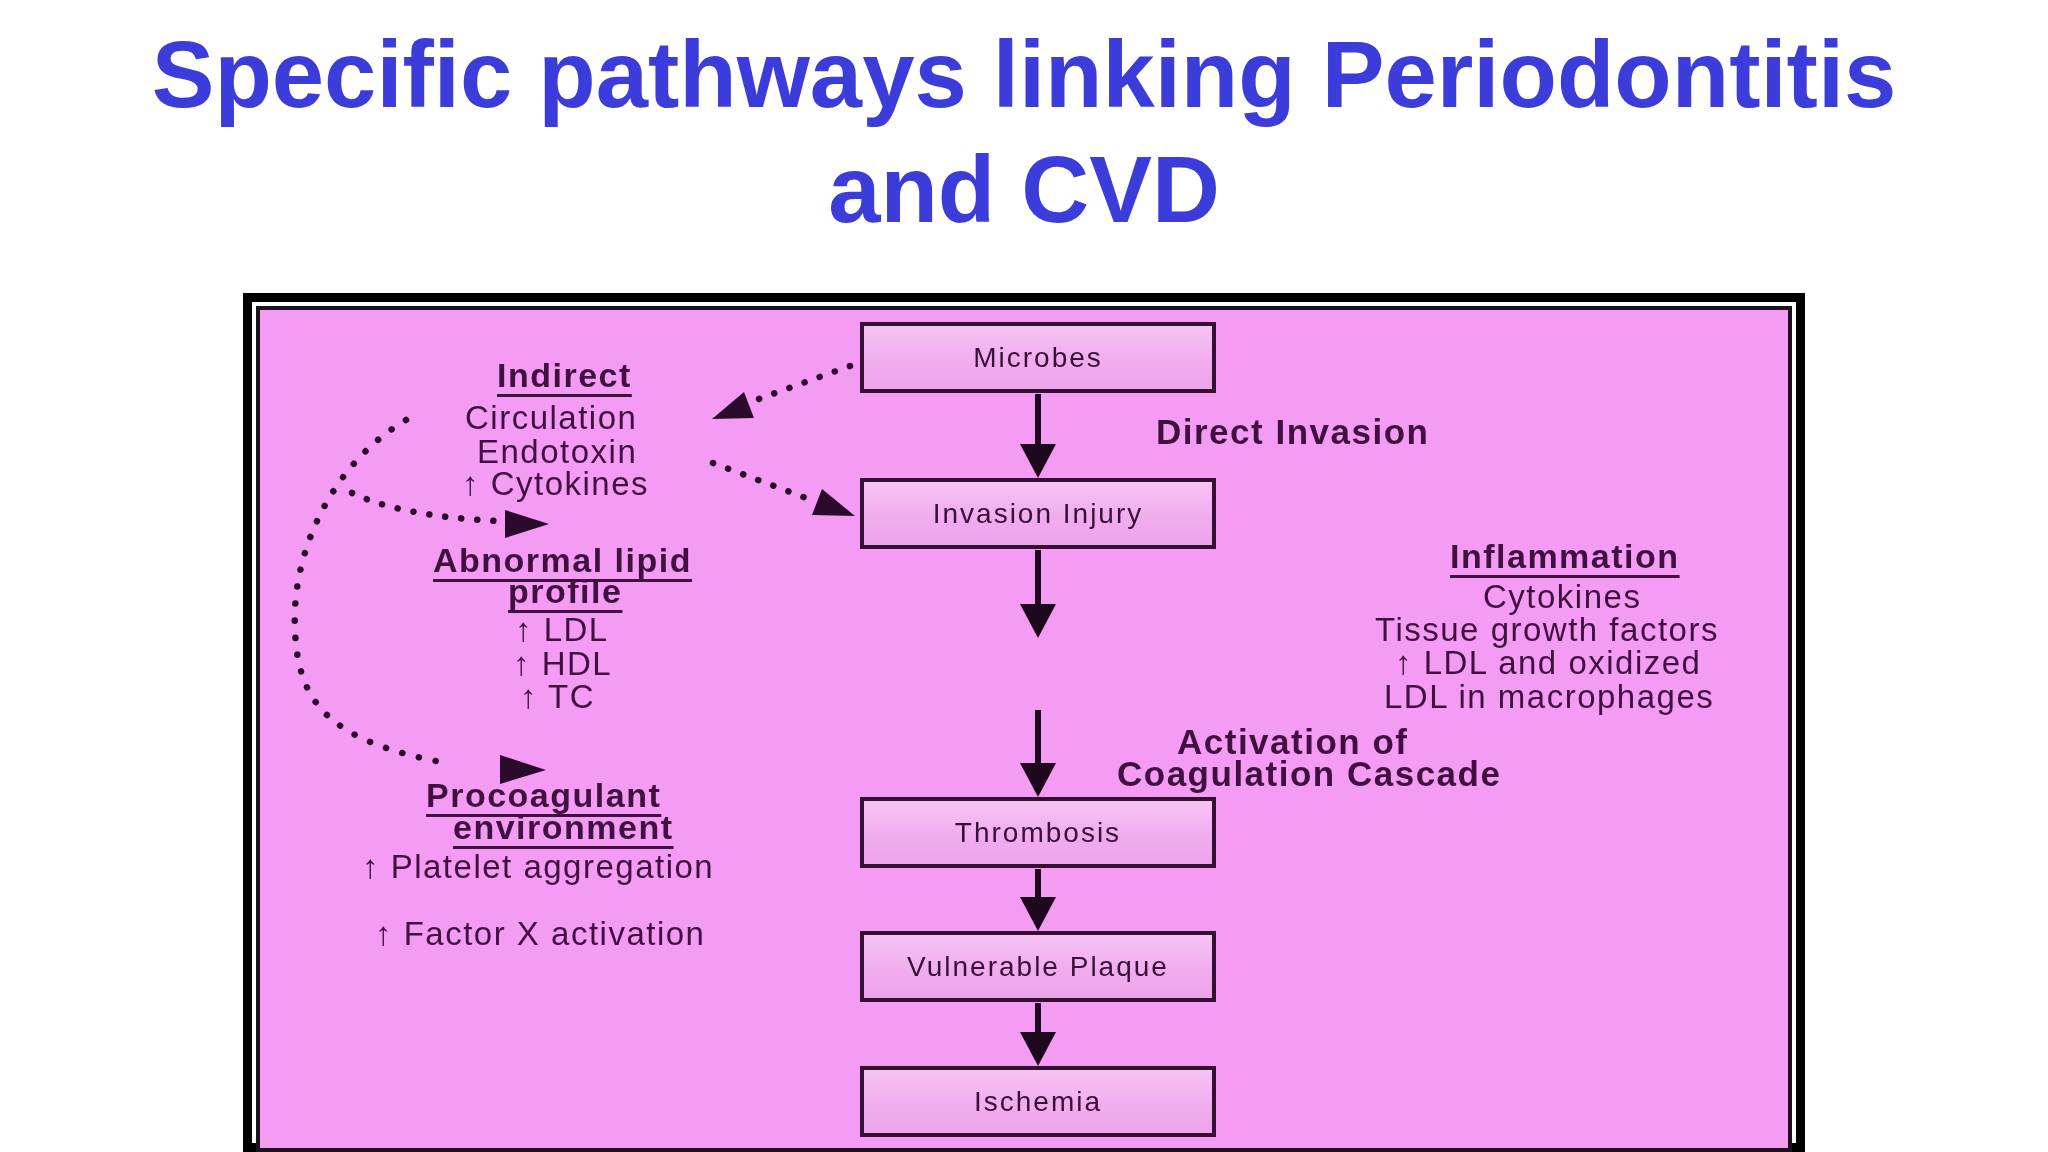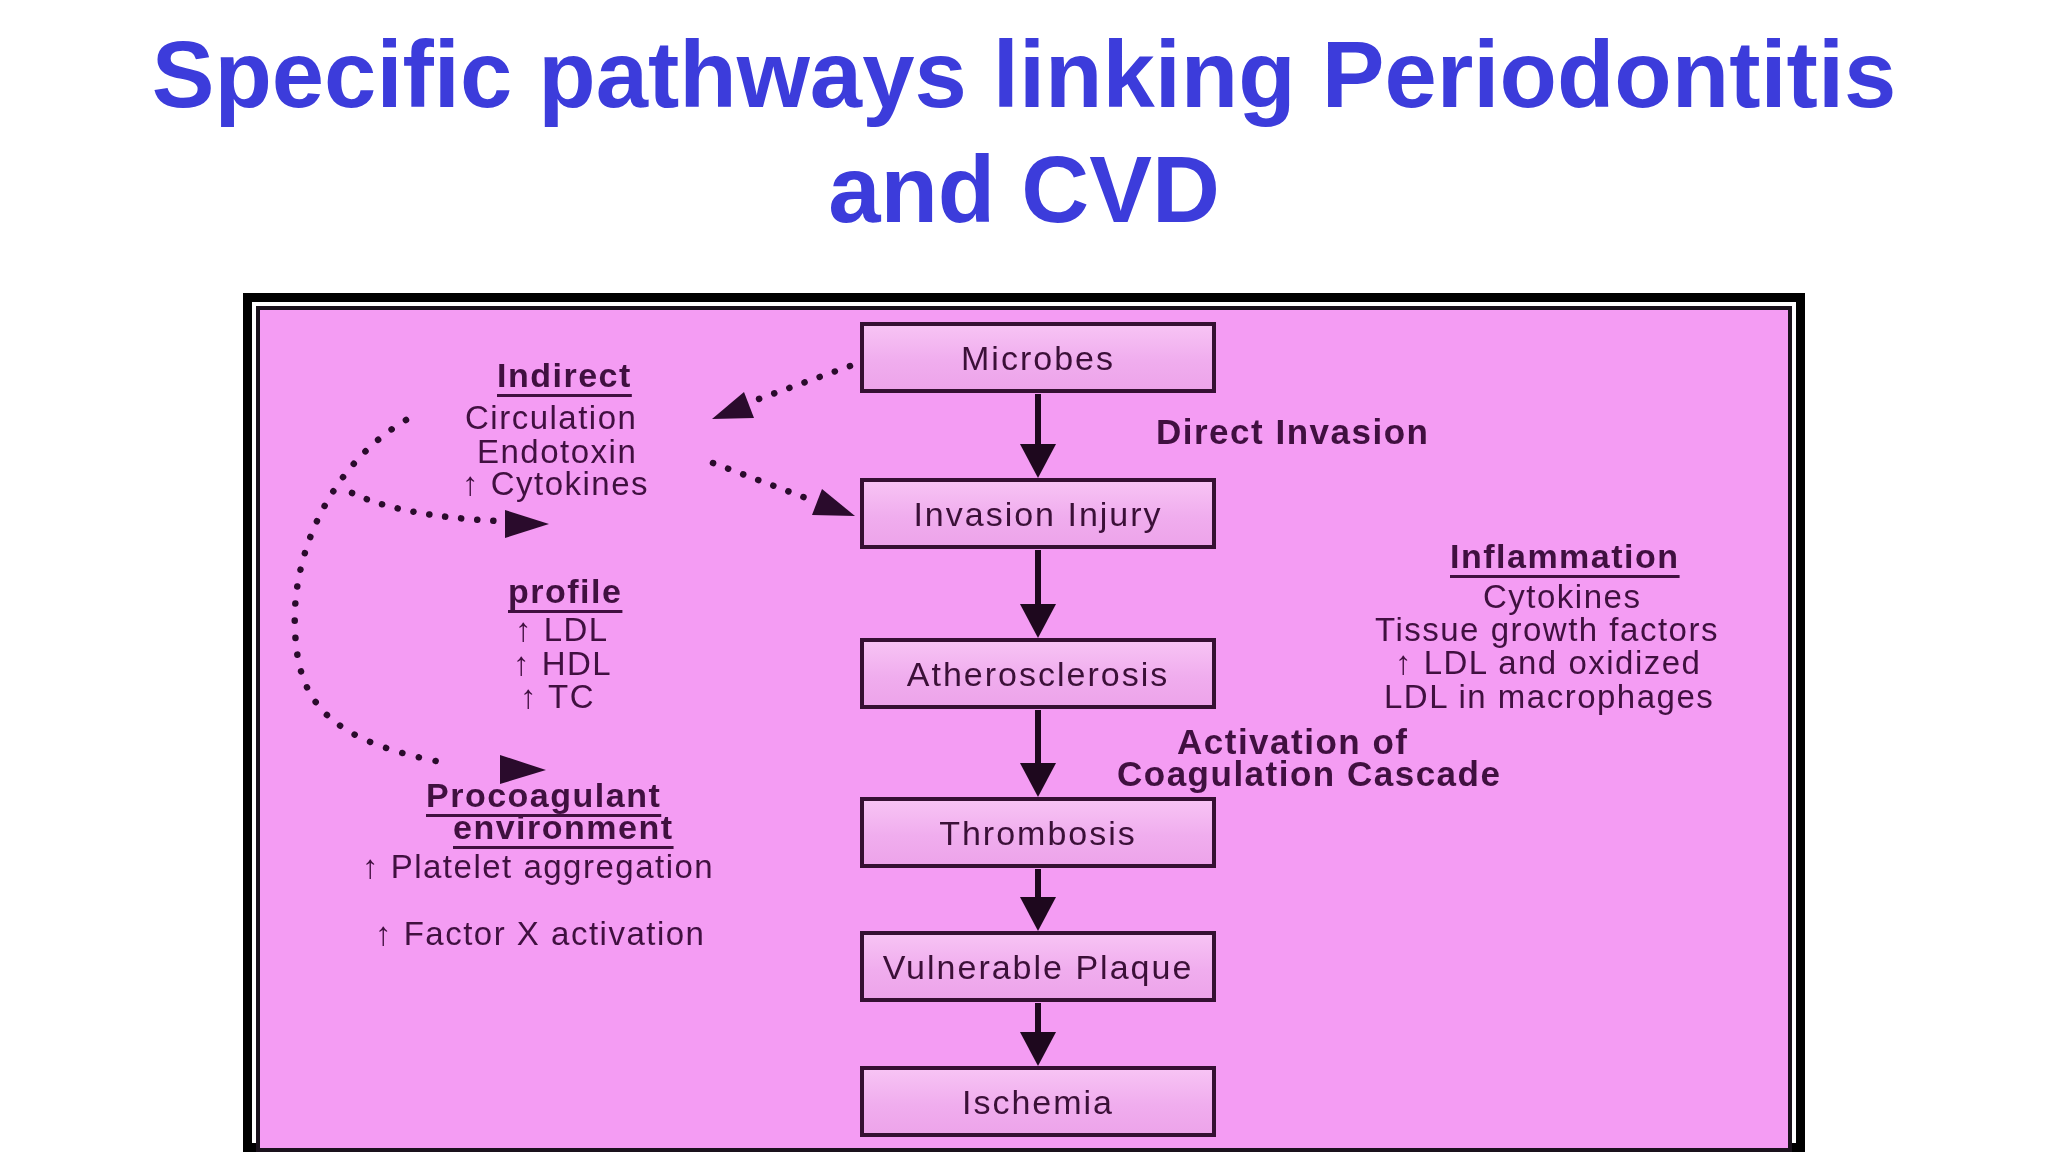--- a/index.html
+++ b/index.html
@@ -10,21 +10,21 @@
          color:#3c3cdb;font-weight:bold;font-size:94px;line-height:1.22;letter-spacing:0px;}
   
   .frame{position:absolute;left:243px;top:293px;width:1562px;height:859px;
          background:#ffffff;border:9px solid #000;box-sizing:border-box;}
   .frame-inner{position:absolute;left:4px;top:4px;right:4px;bottom:-9px;
          background:#f49cf3;border:4px solid #1a121c;box-sizing:border-box;}
   
   .fbox{position:absolute;left:860px;width:356px;height:71px;box-sizing:border-box;
         background:linear-gradient(180deg,#f7c3f4 0%,#f0adee 55%,#eda4ea 100%);
         border:4px solid #351032;color:#3b1038;
-        font-size:34px;letter-spacing:2px;text-align:center;line-height:64px;white-space:nowrap;}
+        font-size:28px;letter-spacing:2px;text-align:center;line-height:64px;white-space:nowrap;}
   
   .t{position:absolute;color:#401040;font-size:33px;letter-spacing:1.5px;white-space:nowrap;}
   .h{font-weight:bold;font-size:34px;text-decoration:underline;
      text-decoration-thickness:3px;text-underline-offset:7px;text-align:center;}
   .b{font-weight:bold;font-size:35px;}
   
   #overlay{position:absolute;left:0;top:0;width:2048px;height:1152px;pointer-events:none;}
 </style>
 </head>
 <body>
@@ -35,30 +35,30 @@
     <div>Specific pathways linking Periodontitis</div>
     <div>and CVD</div>
   </div>
 
   <div class="frame">
     <div class="frame-inner"></div>
   </div>
 
   <div class="fbox" style="top:322px">Microbes</div>
   <div class="fbox" style="top:478px">Invasion Injury</div>
-  <div class="fbox" style="top:638px">Atherosclerosis</div>
   <div class="fbox" style="top:797px">Thrombosis</div>
   <div class="fbox" style="top:931px">Vulnerable Plaque</div>
   <div class="fbox" style="top:1066px">Ischemia</div>
 
   <div class="t h" style="left:497px;top:356px">Indirect</div>
   <div class="t" style="left:465px;top:399px">Circulation</div>
   <div class="t" style="left:477px;top:433px">Endotoxin</div>
   <div class="t" style="left:462px;top:465px">↑ Cytokines</div>
 
+  <div class="t h" style="left:433px;top:541px">Abnormal lipid</div>
   <div class="t h" style="left:508px;top:572px">profile</div>
   <div class="t" style="left:515px;top:611px">↑ LDL</div>
   <div class="t" style="left:513px;top:645px">↑ HDL</div>
   <div class="t" style="left:520px;top:678px">↑ TC</div>
 
   <div class="t h" style="left:426px;top:776px">Procoagulant</div>
   <div class="t h" style="left:453px;top:808px">environment</div>
   <div class="t" style="left:362px;top:848px">↑ Platelet aggregation</div>
   <div class="t" style="left:375px;top:915px">↑ Factor X activation</div>
 

